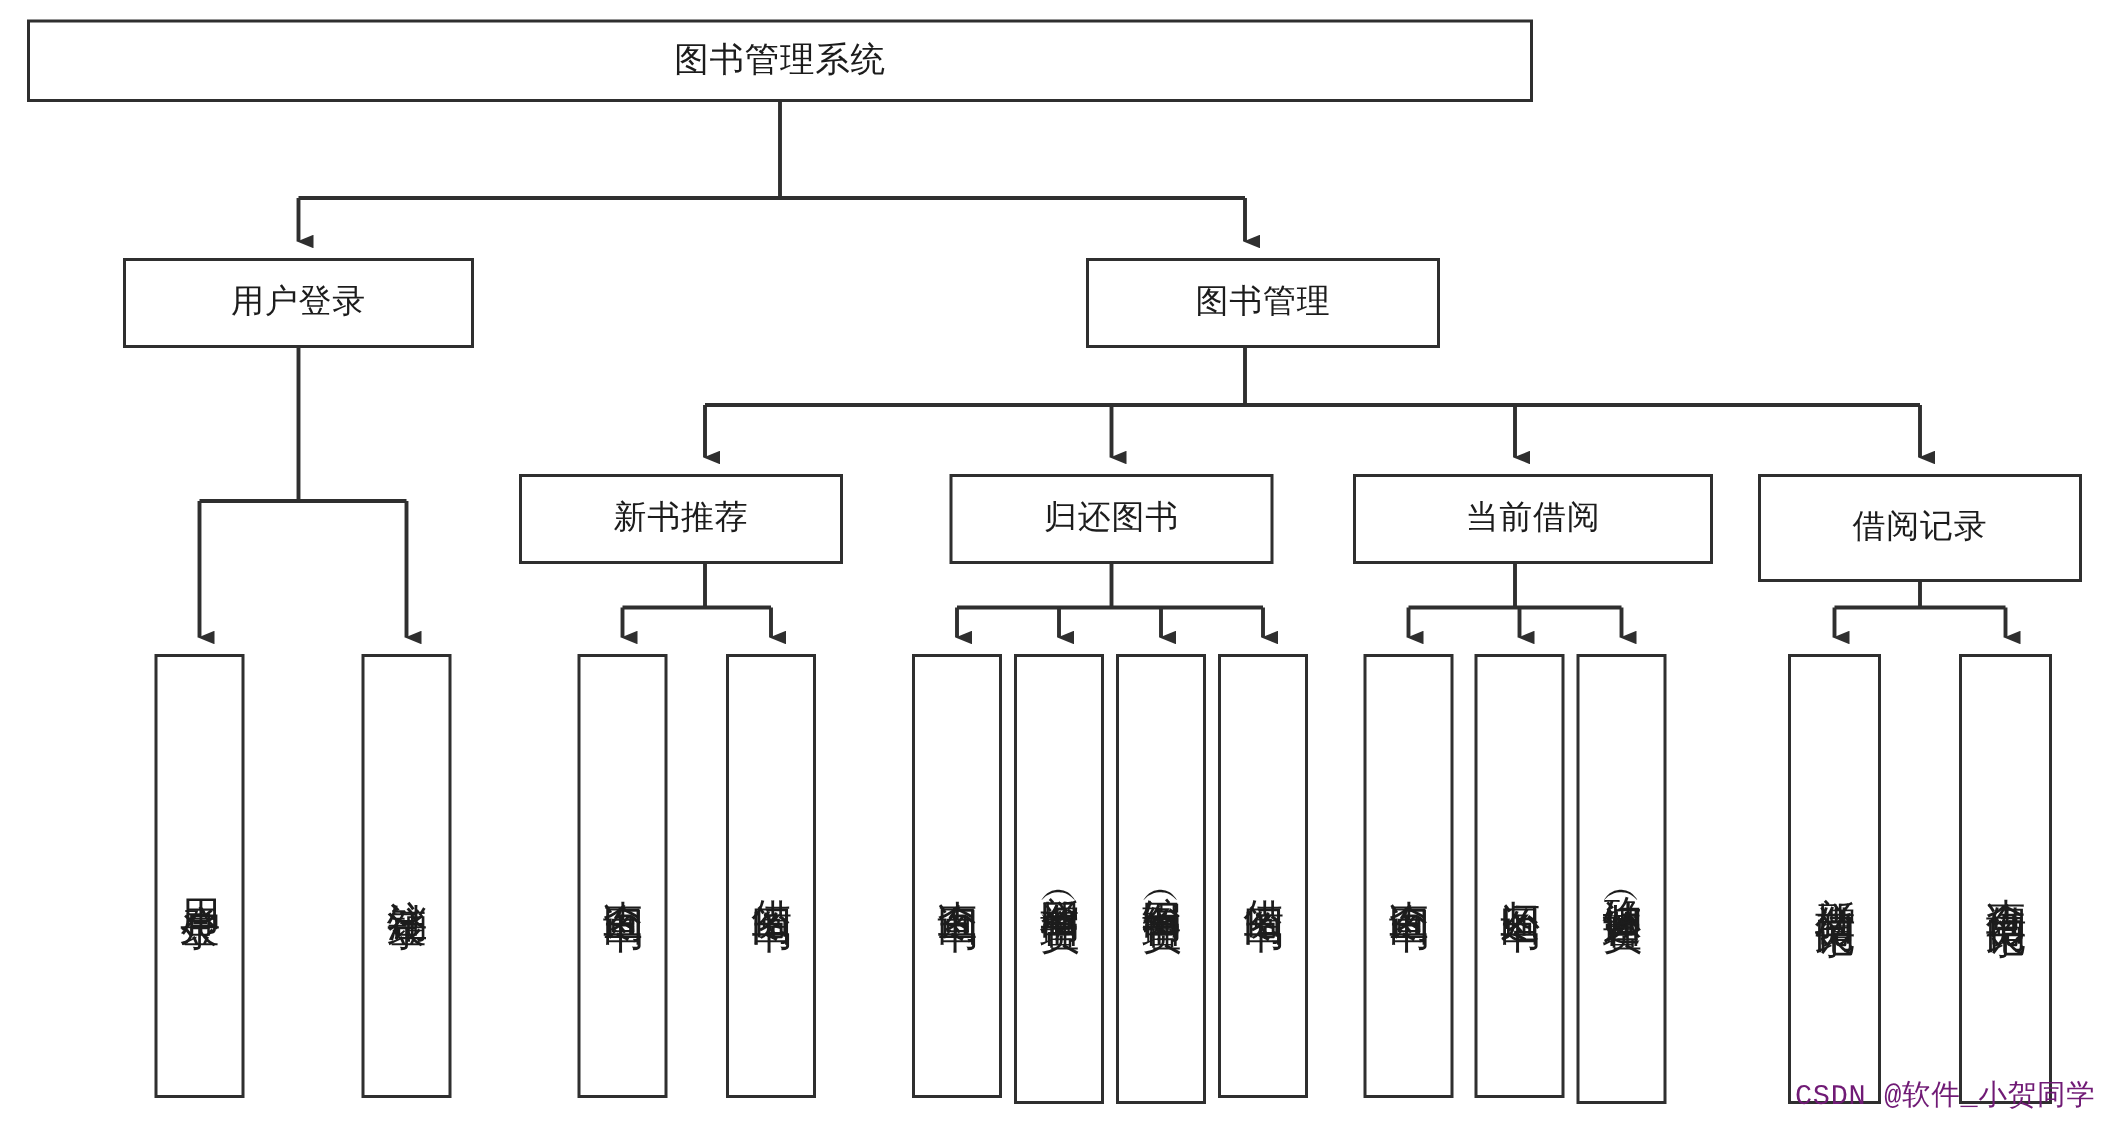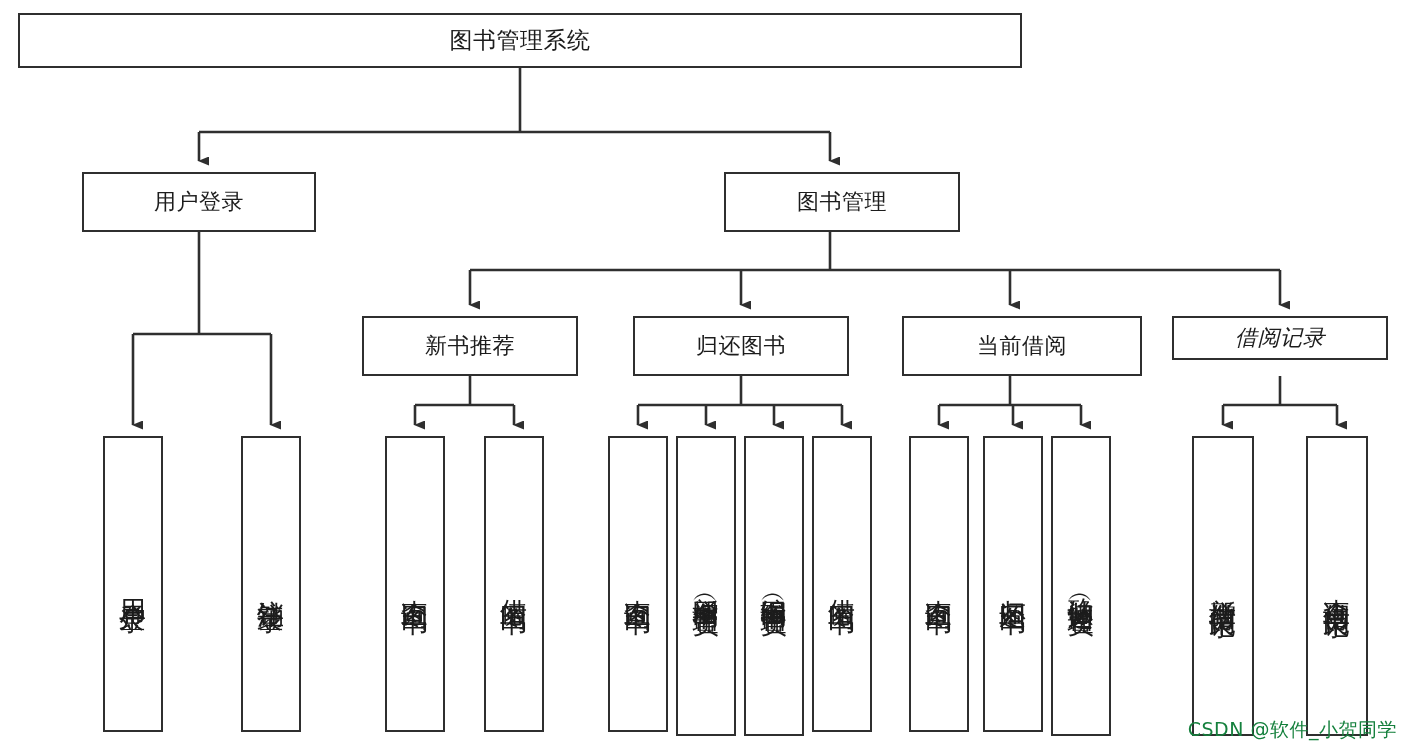--- a/index.html
+++ b/index.html
@@ -65,23 +65,24 @@
   }
   .node.vert.tall .node-label {
     font-size: 26px;
     letter-spacing: 2px;
   }
   #watermark {
     position: absolute;
     right: 8px;
     bottom: 4px;
     font-size: 19px;
-    color: #15803d;
+    color: #701a75;
     letter-spacing: 0.5px;
     white-space: nowrap;
+    font-family: Liberation Mono, monospace;
   }
 </style>
 </head>
 <body>
 
 <div id="diagram-root">
 
   <svg id="edge-layer" viewBox="0 0 1405 747" width="1405" height="747" xmlns="http://www.w3.org/2000/svg">
     <defs>
       <marker id="arrowhead" markerWidth="9" markerHeight="11" refX="4.5" refY="10" orient="auto" markerUnits="userSpaceOnUse">
@@ -128,30 +129,30 @@
   <div id="nodes-layer">
       <div class="node horiz root" style="left: 18px; top: 13px; width: 1004px; height: 55px;">
         <span class="node-label">图书管理系统</span>
       </div>
       <div class="node horiz" style="left: 82px; top: 172px; width: 234px; height: 60px;">
         <span class="node-label">用户登录</span>
       </div>
       <div class="node horiz" style="left: 712px; top: 172px; width: 236px; height: 60px; margin-left: 12px;">
         <span class="node-label">图书管理</span>
       </div>
-      <div class="node horiz" style="left: 362px; top: 316px; width: 216px; height: 60px;">
+      <div class="node horiz" style="left: 346px; top: 316px; width: 216px; height: 60px;">
         <span class="node-label">新书推荐</span>
       </div>
       <div class="node horiz" style="left: 633px; top: 316px; width: 216px; height: 60px;">
         <span class="node-label">归还图书</span>
       </div>
       <div class="node horiz" style="left: 902px; top: 316px; width: 240px; height: 60px;">
         <span class="node-label">当前借阅</span>
       </div>
-      <div class="node horiz" style="left: 1172px; top: 316px; width: 216px; height: 44px; font-style: italic;">
+      <div class="node horiz" style="left: 1172px; top: 316px; width: 216px; height: 72px;">
         <span class="node-label">借阅记录</span>
       </div>
       <div class="node vert" style="left: 103px; top: 436px; width: 60px; height: 296px;">
         <span class="node-label">用户登录</span>
       </div>
       <div class="node vert" style="left: 241px; top: 436px; width: 60px; height: 296px;">
         <span class="node-label">注销登录</span>
       </div>
       <div class="node vert" style="left: 385px; top: 436px; width: 60px; height: 296px;">
         <span class="node-label">查询图书</span>

